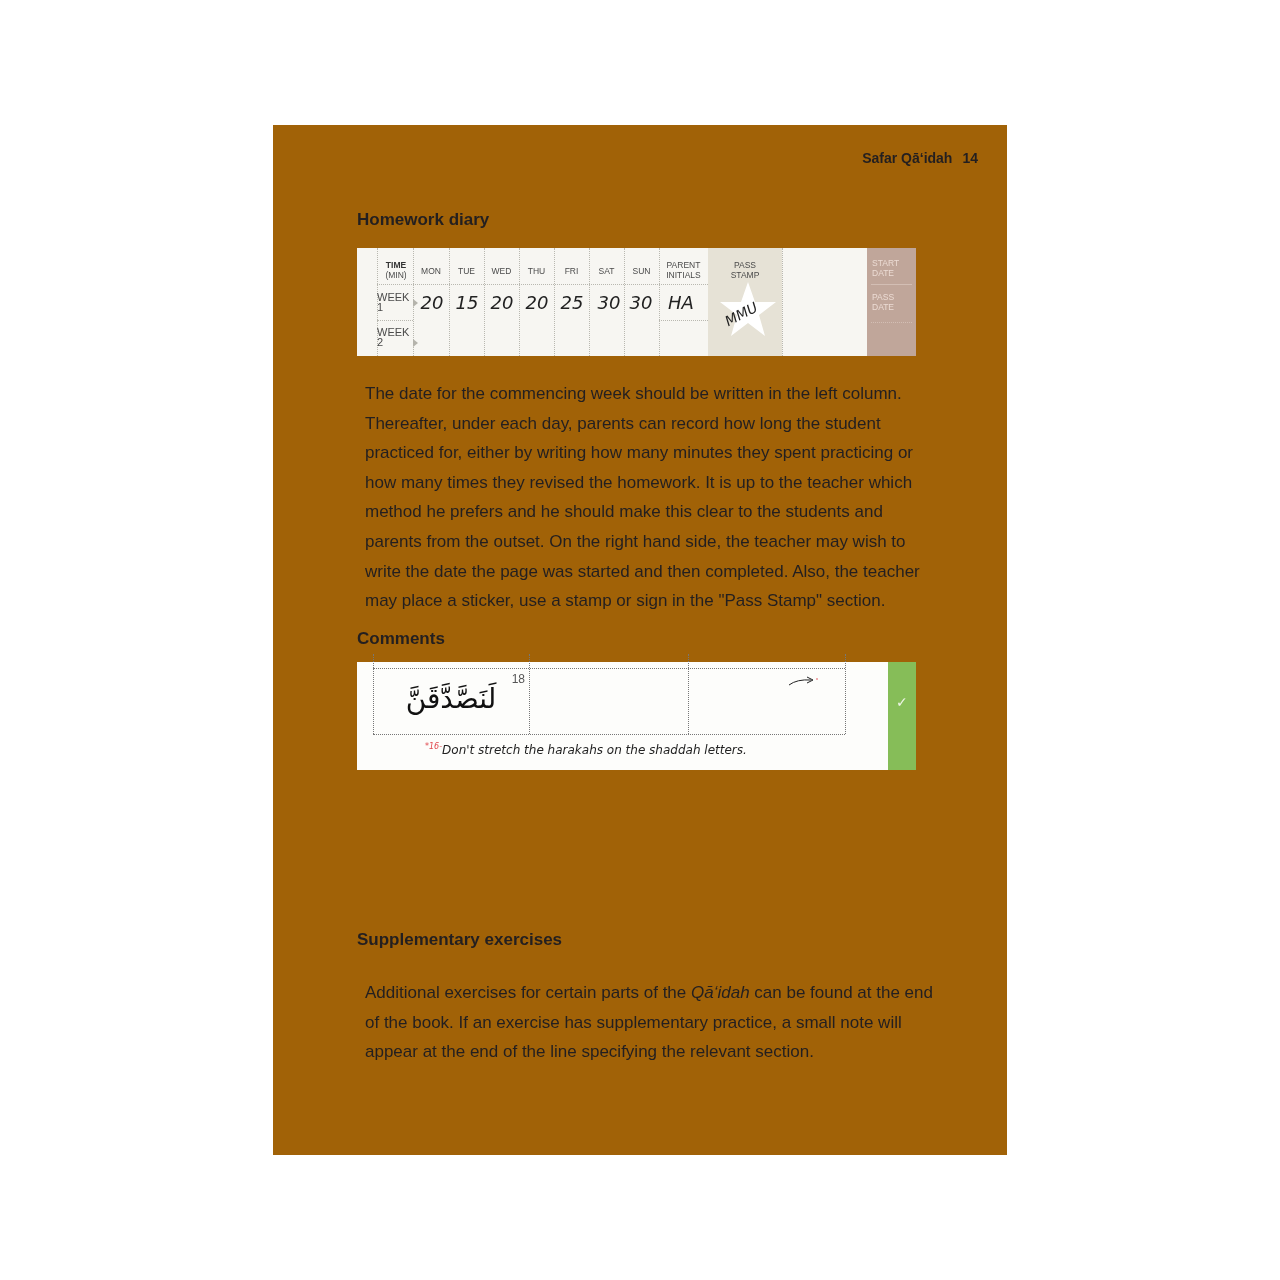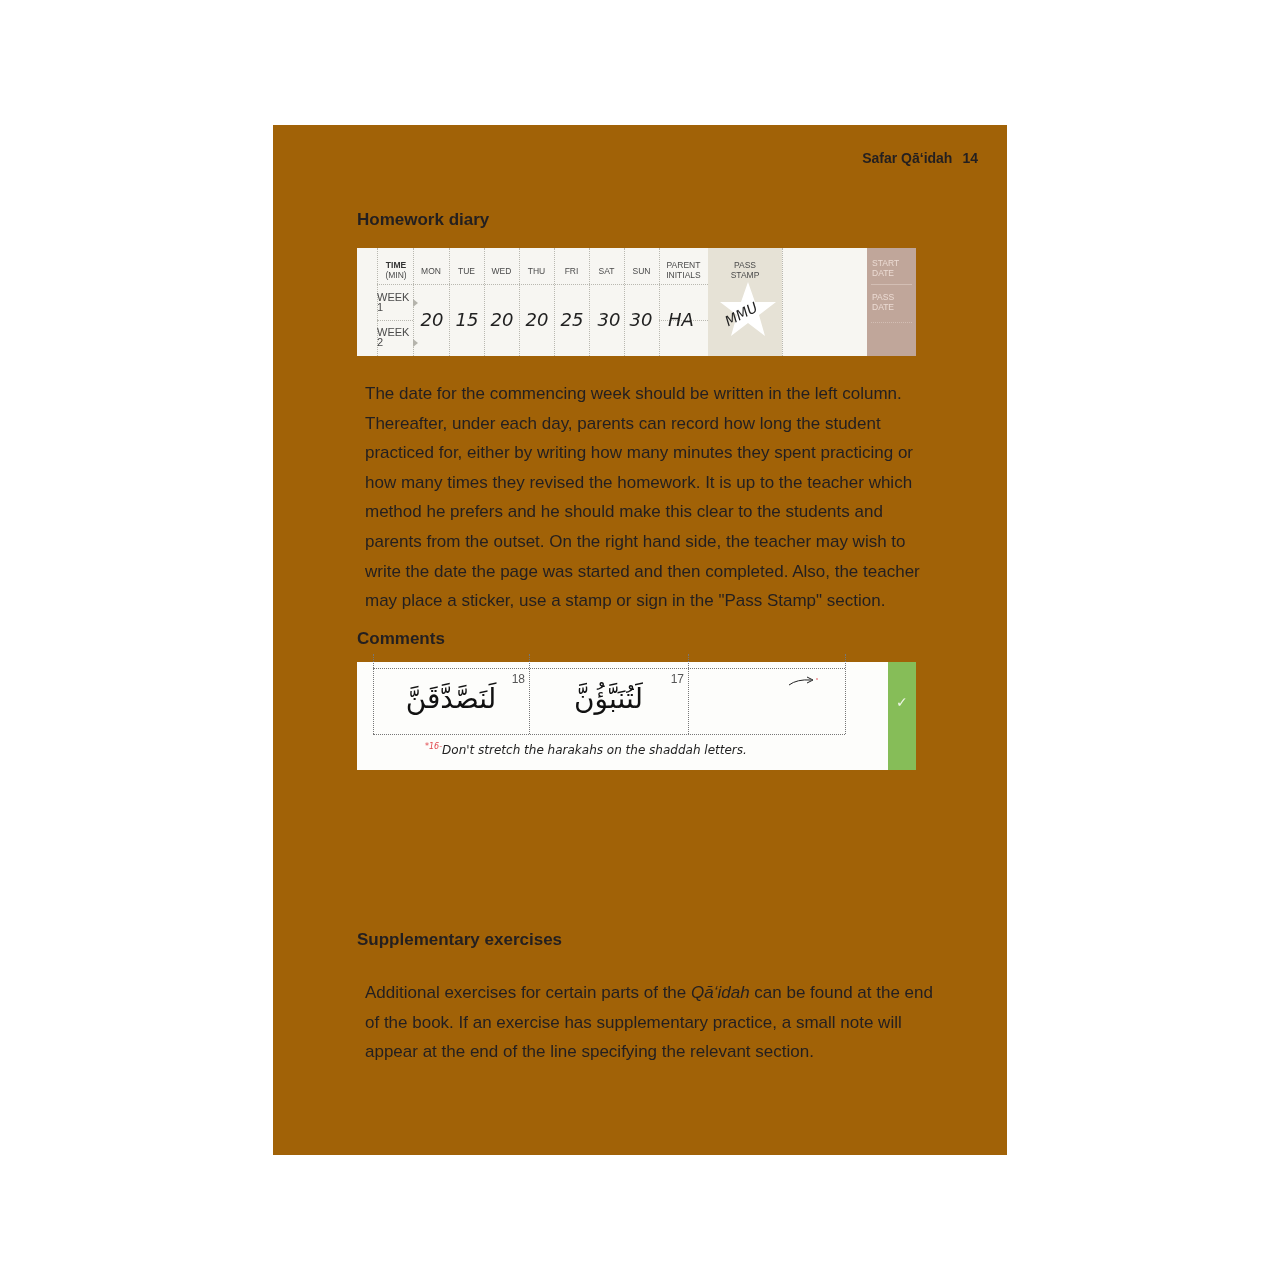--- a/index.html
+++ b/index.html
@@ -13,21 +13,21 @@
   .para i { font-style: italic; }
 
   
   .diary { position: absolute; left: 84px; top: 123px; width: 559px; height: 108px; background: #f7f6f2; }
   .vdot { position: absolute; top: 0; width: 0; height: 108px; border-left: 1px dotted #b9b8b0; }
   .hdot { position: absolute; height: 0; border-top: 1px dotted #b9b8b0; }
   .hd { position: absolute; top: 12px; font-size: 8.5px; color: #4a4a4a; text-align: center; line-height: 10px; }
   .hd b { color: #333; }
   .wk { position: absolute; left: 22px; font-size: 11px; color: #4a4a4a; text-align: left; line-height: 10px; width: 32px; }
   .tri { position: absolute; width: 0; height: 0; border-top: 4px solid transparent; border-bottom: 4px solid transparent; border-left: 5px solid #b5b4ac; }
-  .hw { position: absolute; top: 44px; font-family: "DejaVu Sans", sans-serif; font-style: italic; font-size: 18px; color: #222; text-align: center; width: 36px; margin-top: 17px; }
+  .hw { position: absolute; top: 44px; font-family: "DejaVu Sans", sans-serif; font-style: italic; font-size: 18px; color: #222; text-align: center; width: 36px; }
   .stamp-col { position: absolute; left: 351px; top: 0; width: 74px; height: 108px; background: #e6e2d6; }
   .dates-col { position: absolute; left: 425px; top: 0; width: 85px; height: 108px; background: #ece8dd; }
   .label-col { position: absolute; left: 510px; top: 0; width: 49px; height: 108px; background: #c0a69a; }
   .label-col span { position: absolute; left: 5px; font-size: 8.5px; line-height: 10px; color: #ecdcd4; }
   .star { position: absolute; left: 12px; top: 34px; width: 56px; height: 54px; }
   .mmu { position: absolute; left: 16px; top: 58px; font-family: "DejaVu Sans", sans-serif; font-style: italic; font-size: 14px; color: #222; transform: rotate(-28deg); }
   .date-val { position: absolute; left: 0; width: 85px; text-align: center; font-family: "DejaVu Sans", sans-serif; font-style: italic; font-size: 16px; color: #222; }
 
   
   .comments { position: absolute; left: 84px; top: 537px; width: 559px; height: 108px; background: #fdfdfb; }
@@ -132,24 +132,20 @@
     <div class="vdot" style="left:172px; top:-8px; height:80px; border-left:1px dotted #777"></div>
     <div class="vdot" style="left:331px; top:-8px; height:80px; border-left:1px dotted #777"></div>
     <div class="vdot" style="left:488px; top:-8px; height:80px; border-left:1px dotted #777"></div>
     <div class="hdot" style="left:16px; width:472px; top:6px; border-top:1px dotted #777"></div>
     <div class="hdot" style="left:16px; width:472px; top:72px; border-top:1px dotted #777"></div>
 
     <div class="ex-cell" style="left:16px; width:156px">
       <span class="ex-num">18</span>
       <div class="arabic">لَنَصَّدَّقَنَّ</div>
     </div>
-    <div class="ex-cell" style="left:172px; width:159px">
-      <span class="ex-num">17</span>
-      <div class="arabic">لَتُنَبَّؤُنَّ</div>
-    </div>
 
     <svg class="arrow" viewBox="0 0 30 10">
       <path d="M0,9 Q8,3 22,4 M18,1 L24,4 L18,7" stroke="#222" stroke-width="1" fill="none"></path>
       <circle cx="28" cy="3" r="0.8" fill="#e0454a"></circle>
     </svg>
 
     <div class="note">
       <span class="ref">*16-</span><span>Don't stretch the harakahs on the shaddah letters.</span>
     </div>
 

